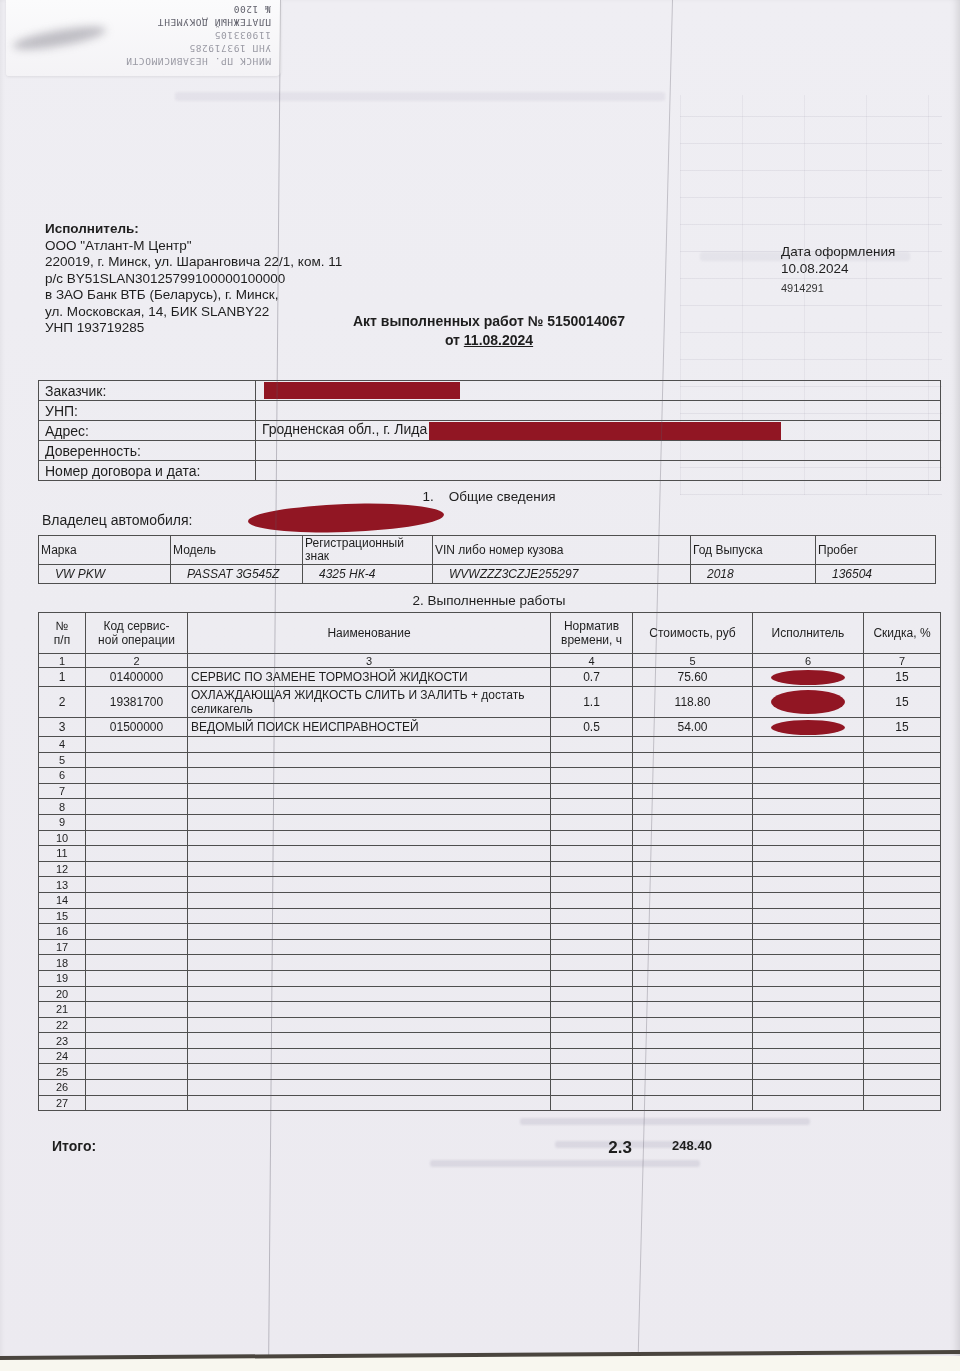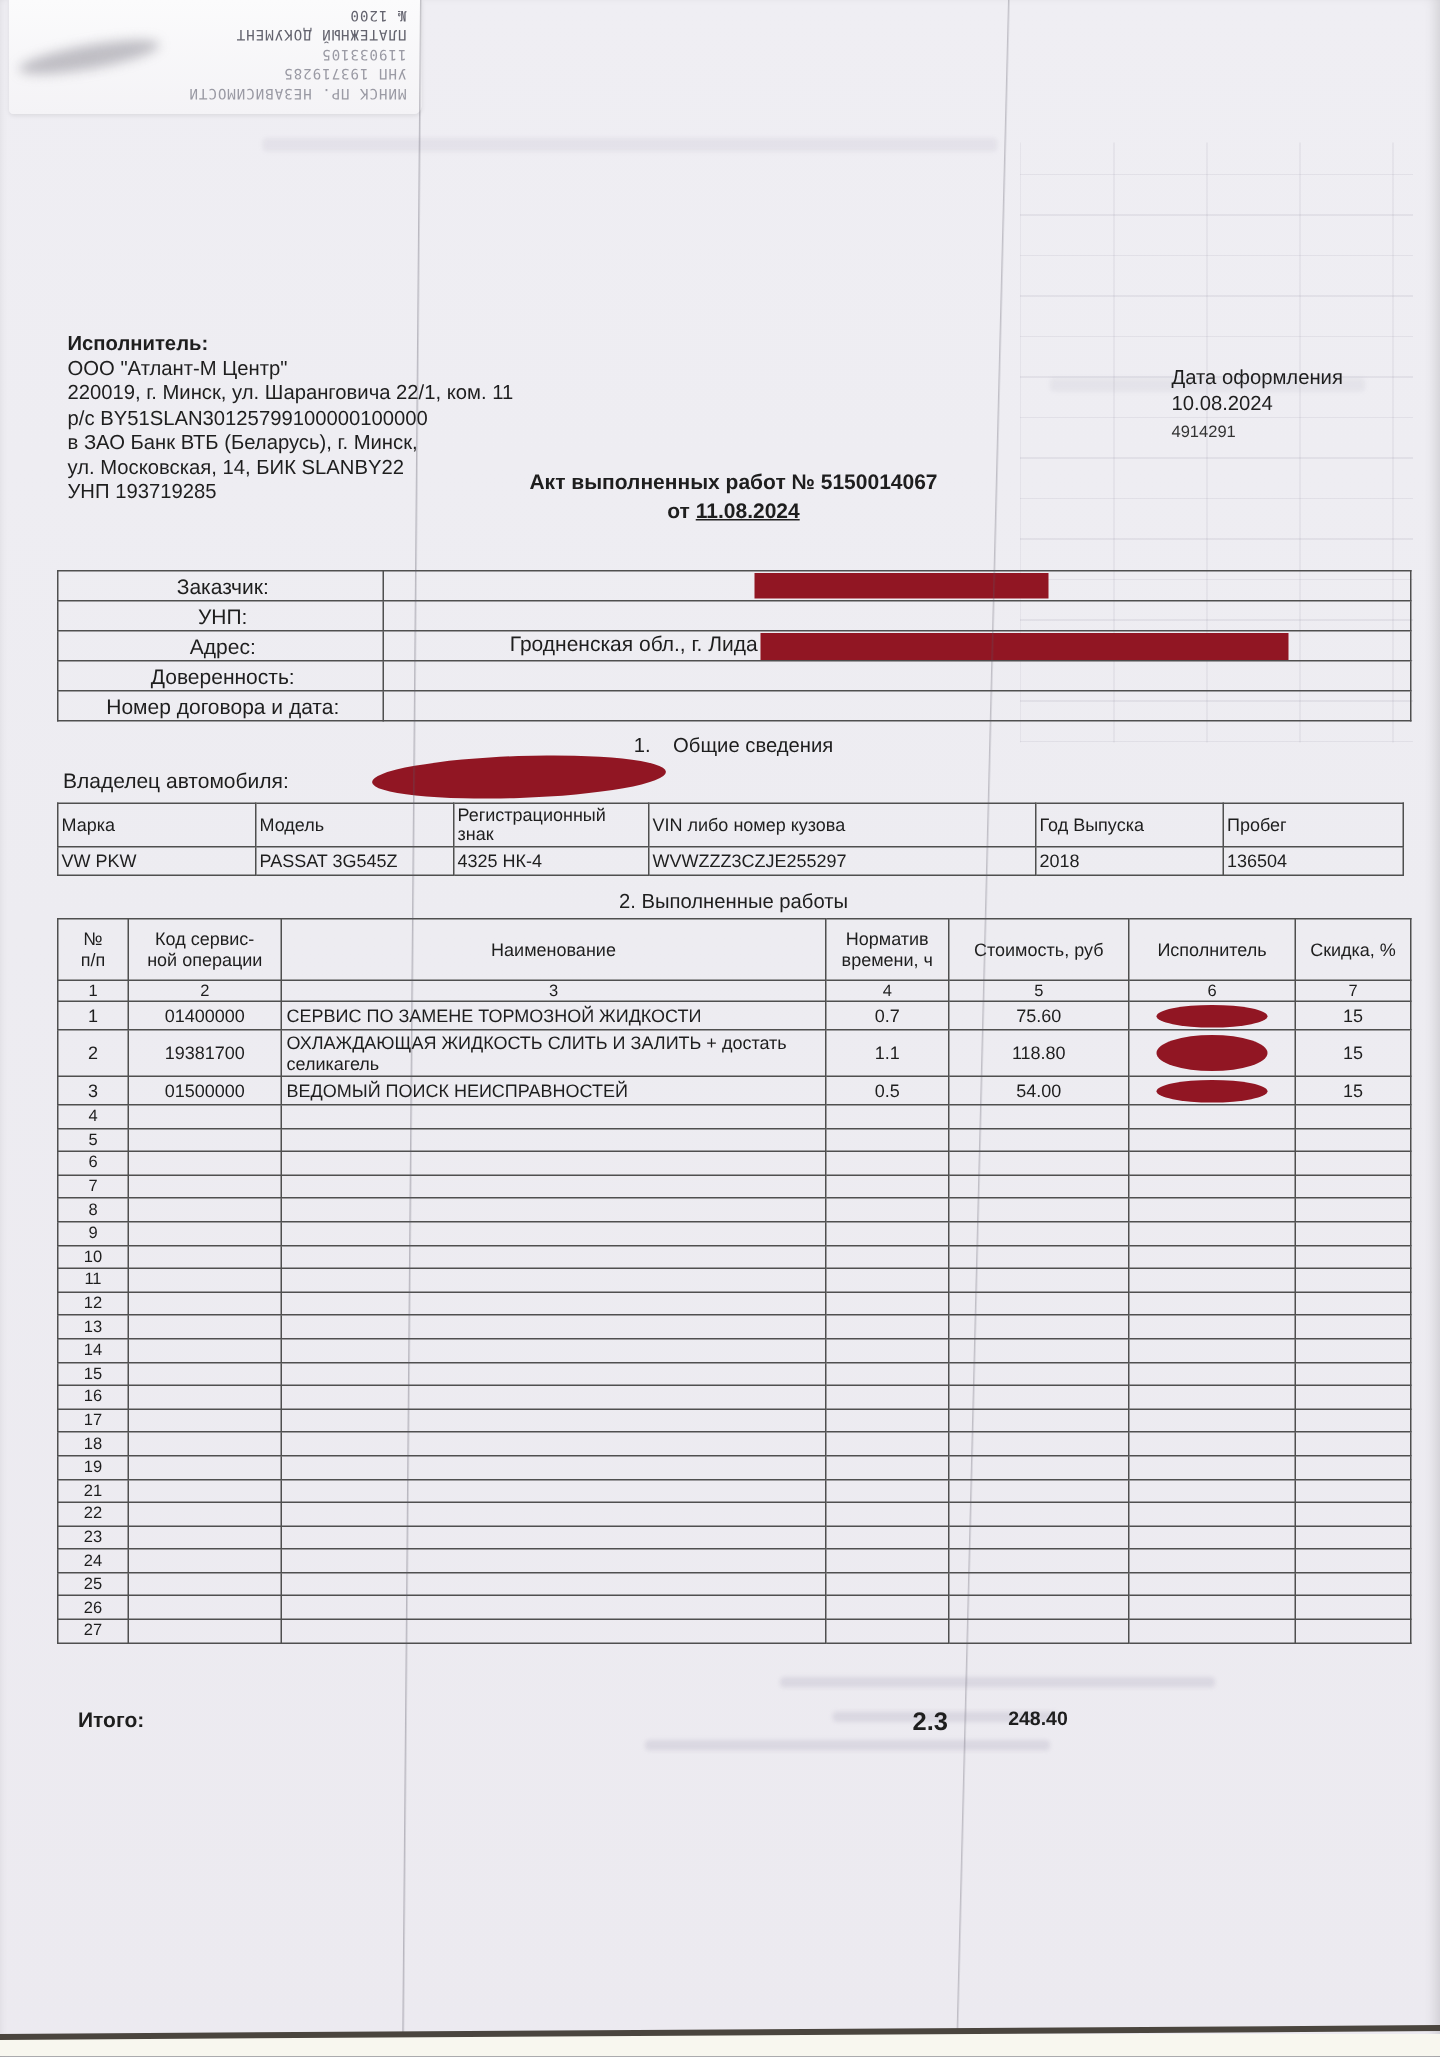--- a/index.html
+++ b/index.html
@@ -45,25 +45,25 @@
     position:absolute;left:248px;top:504px;width:196px;height:28px;border-radius:50%;
     background:#911623;transform:rotate(-2deg);
   }
   .exec-ellipse{display:block;margin:0 auto;width:74px;height:15px;border-radius:50%;background:#911623;}
   .exec-ellipse.tall{height:24px;}
   
   table.tbl{position:absolute;border-collapse:collapse;table-layout:fixed;}
   table.tbl td,table.tbl th{border:1px solid #4f4f4f;overflow:hidden;font-weight:normal;}
   
   #customer-table{left:38px;top:380px;width:902px;font-size:14px;}
-  #customer-table td{height:19px;padding:0 3px 0 6px;text-align:center;vertical-align:middle;white-space:nowrap;}
+  #customer-table td{height:19px;padding:0 3px 0 6px;text-align:left;vertical-align:middle;white-space:nowrap;}
   
   #vehicle-table{left:38px;top:535px;width:897px;font-size:12px;text-align:left;}
   #vehicle-table th{height:26px;line-height:13px;white-space:pre-line;padding:1px 2px;}
-  #vehicle-table td{height:18px;padding:0 2px;}
+  #vehicle-table td{height:18px;padding:0 16px;font-style:italic;}
   
   #works-table{left:38px;top:612px;width:902px;font-size:12px;text-align:center;}
   #works-table th{height:38px;line-height:14px;white-space:pre-line;padding:1px 2px;}
   #works-table tr.nums td{height:13px;font-size:11px;line-height:12px;padding:0;}
   #works-table tr.data td{height:16px;padding:1px 3px;line-height:14px;vertical-align:middle;}
   #works-table td.name{text-align:left;}
   #works-table tr.empty td{height:14.6px;font-size:11px;line-height:12px;padding:0;}
   
   .totals-label{position:absolute;left:52px;top:1138px;font-size:14px;font-weight:bold;}
   .totals-time{position:absolute;left:550px;top:1138px;width:82px;text-align:right;font-size:17px;font-weight:bold;}
@@ -407,20 +407,29 @@
         <tr class="empty">
           <td>19</td>
           <td></td>
           <td></td>
           <td></td>
           <td></td>
           <td></td>
           <td></td>
         </tr>
         <tr class="empty">
+          <td>20</td>
+          <td></td>
+          <td></td>
+          <td></td>
+          <td></td>
+          <td></td>
+          <td></td>
+        </tr>
+        <tr class="empty">
           <td>21</td>
           <td></td>
           <td></td>
           <td></td>
           <td></td>
           <td></td>
           <td></td>
         </tr>
         <tr class="empty">
           <td>22</td>

